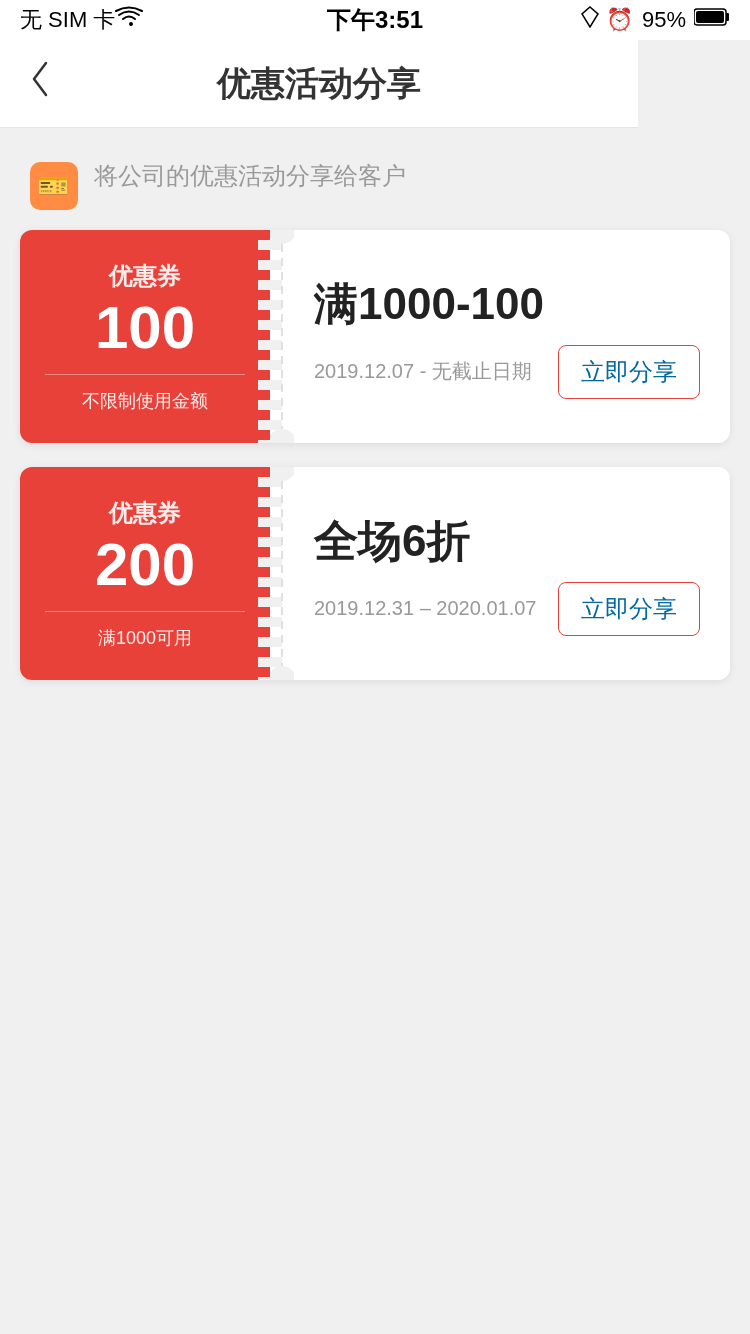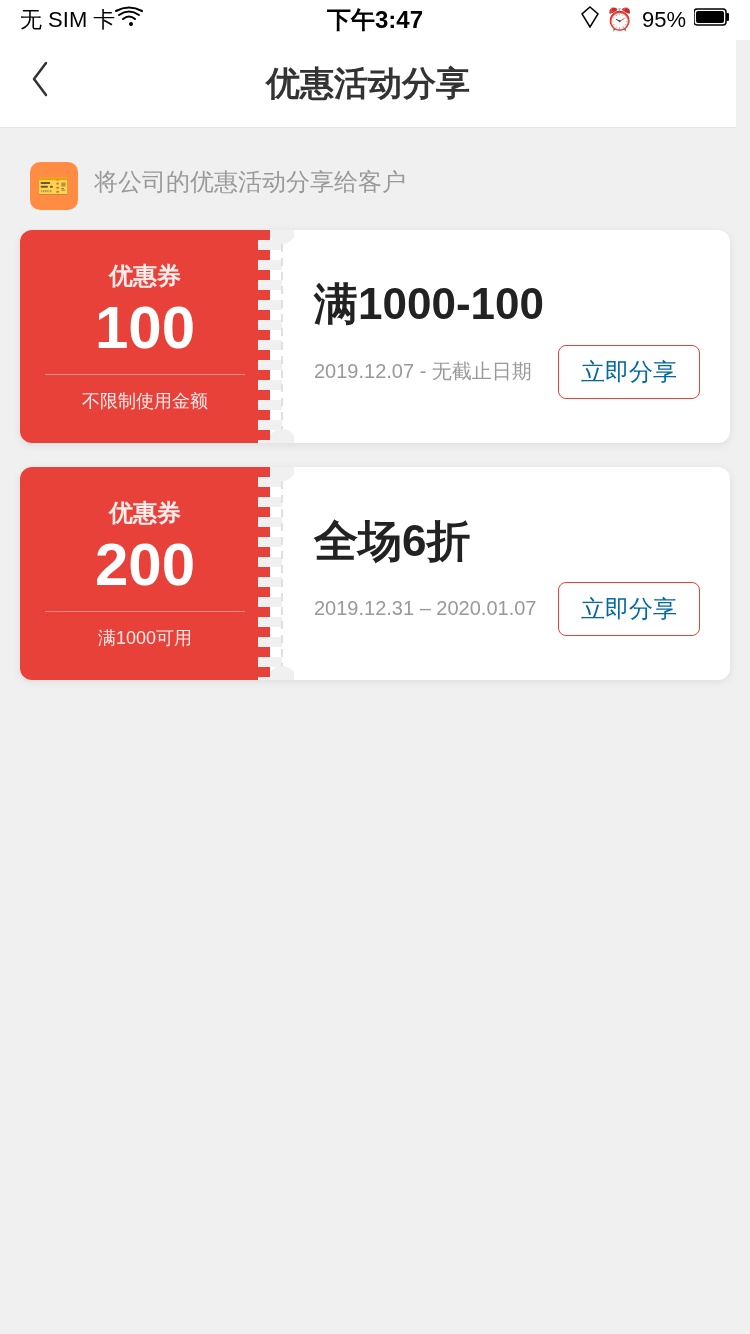--- a/index.html
+++ b/index.html
@@ -40,21 +40,21 @@
     }
     .status-right {
       display: flex;
       align-items: center;
       gap: 8px;
       font-size: 22px;
     }
 
     
     .nav-bar {
-      width: 736px;
+      width: 638px;
       height: 88px;
       background: #fff;
       display: flex;
       align-items: center;
       justify-content: center;
       position: relative;
       border-bottom: 1px solid #e5e5e5;
     }
     .nav-back {
       position: absolute;
@@ -91,21 +91,20 @@
     }
     .section-text {}
     .section-title {
       font-size: 30px;
       font-weight: 600;
       color: #333;
     }
     .section-subtitle {
       font-size: 24px;
       color: #999;
-      margin-top: 6px;
     }
 
     
     .coupon-list {
       padding: 0 20px;
       display: flex;
       flex-direction: column;
       gap: 0;
       background: #f0f0f0;
     }
@@ -268,21 +267,21 @@
     <span>
       
       <svg width="28" height="22" viewBox="0 0 28 22">
         <path d="M14 18 a2 2 0 1 1 0 .01Z" fill="#000"></path>
         <path d="M8 13 Q14 8 20 13" fill="none" stroke="#000" stroke-width="2" stroke-linecap="round"></path>
         <path d="M4 9 Q14 2 24 9" fill="none" stroke="#000" stroke-width="2" stroke-linecap="round"></path>
         <path d="M1 5 Q14 -2 27 5" fill="none" stroke="#000" stroke-width="2" stroke-linecap="round"></path>
       </svg>
     </span>
   </div>
-  <div class="status-center">下午3:47</div>
+  <div class="status-center">下午3:51</div>
   <div class="status-right">
     <span>
       <svg width="18" height="22" viewBox="0 0 18 22" fill="none">
         <path d="M9 1 L17 8 L9 21 L1 8 Z" fill="none" stroke="#000" stroke-width="1.5"></path>
       </svg>
     </span>
     <span>⏰</span>
     <span>95%</span>
     <span>
       <svg width="36" height="20" viewBox="0 0 36 20">

